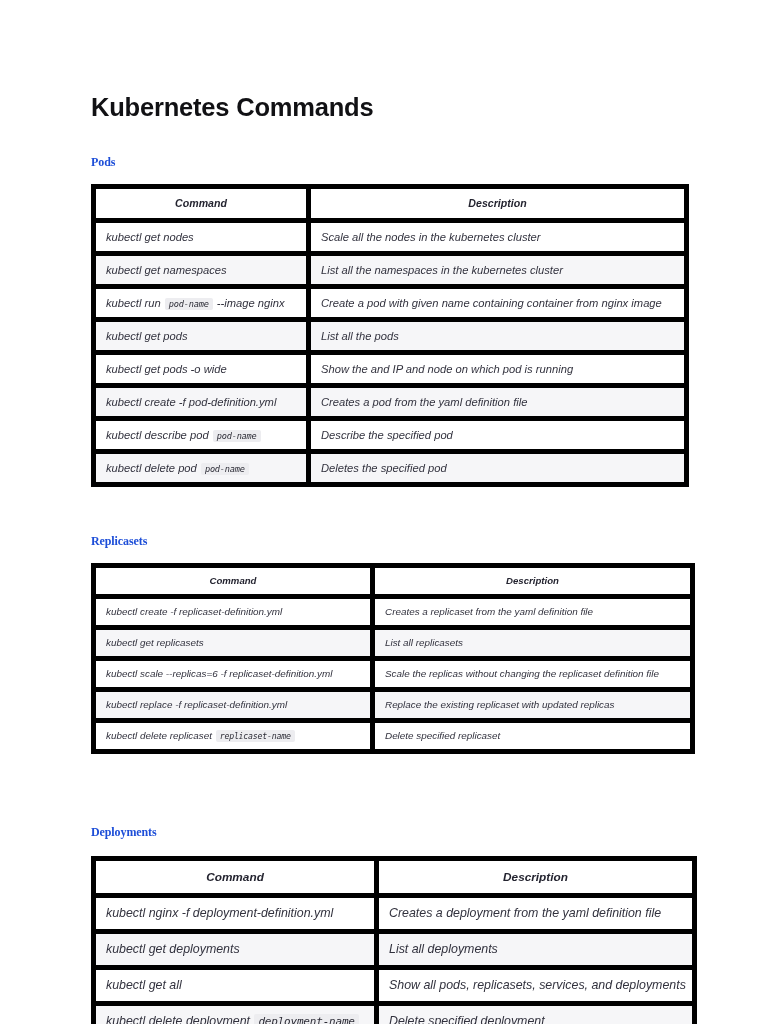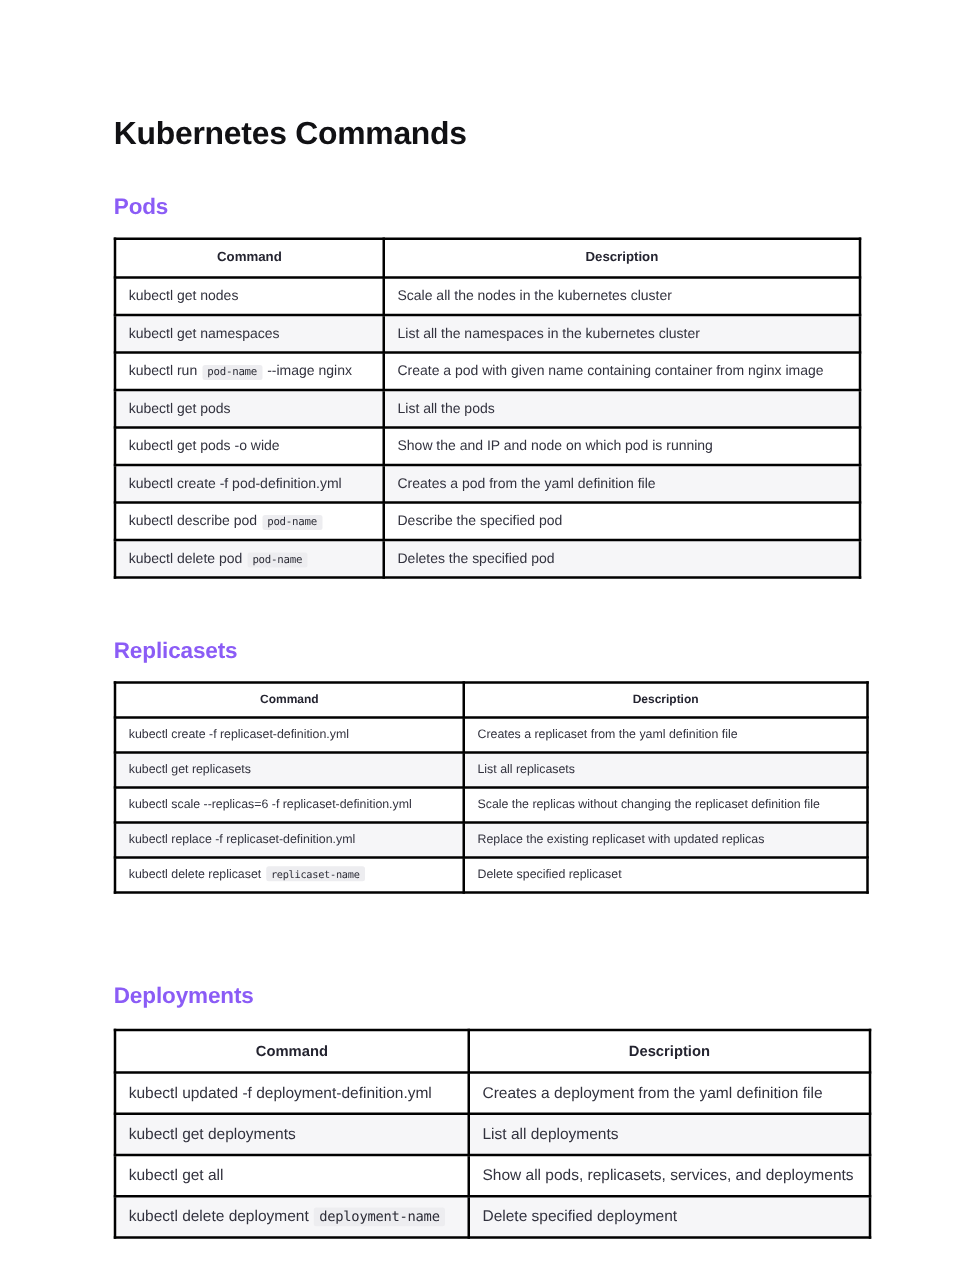--- a/index.html
+++ b/index.html
@@ -27,42 +27,44 @@
     font-size: 25.5px;
     font-weight: bold;
     letter-spacing: -0.2px;
     color: #111114;
     line-height: 1.2;
   }
   .section {
     margin-left: 91px;
   }
   .section-heading {
-    font-size: 18px;
+    font-size: 12px;
     font-weight: bold;
-    color: #8b5cf6;
+    color: #1d4ed8;
     letter-spacing: -0.1px;
+    font-family: Liberation Serif, serif;
   }
   
   table.cmd-table {
     border-collapse: collapse;
     table-layout: fixed;
     background: #ffffff;
     border: 1px solid #e6e6ec;
   }
   table.cmd-table th,
   table.cmd-table td {
-    border: 2px solid #000000;
+    border: 5px solid #000000;
     padding: 0 10px;
     vertical-align: middle;
     text-align: left;
     font-weight: normal;
     color: #32323e;
     overflow: hidden;
     white-space: nowrap;
+    font-style: italic;
   }
   table.cmd-table thead th {
     text-align: center;
     font-weight: bold;
     color: #242430;
     background: #ffffff;
   }
   table.cmd-table tbody tr.alt td {
     background: #f6f6f8;
   }
@@ -206,21 +208,21 @@
           <col class="c2">
         </colgroup>
       <thead>
         <tr>
           <th>Command</th>
           <th>Description</th>
         </tr>
       </thead>
       <tbody>
           <tr>
-            <td>kubectl updated -f deployment-definition.yml</td>
+            <td>kubectl nginx -f deployment-definition.yml</td>
             <td>Creates a deployment from the yaml definition file</td>
           </tr>
           <tr class="alt">
             <td>kubectl get deployments</td>
             <td>List all deployments</td>
           </tr>
           <tr>
             <td>kubectl get all</td>
             <td>Show all pods, replicasets, services, and deployments</td>
           </tr>

